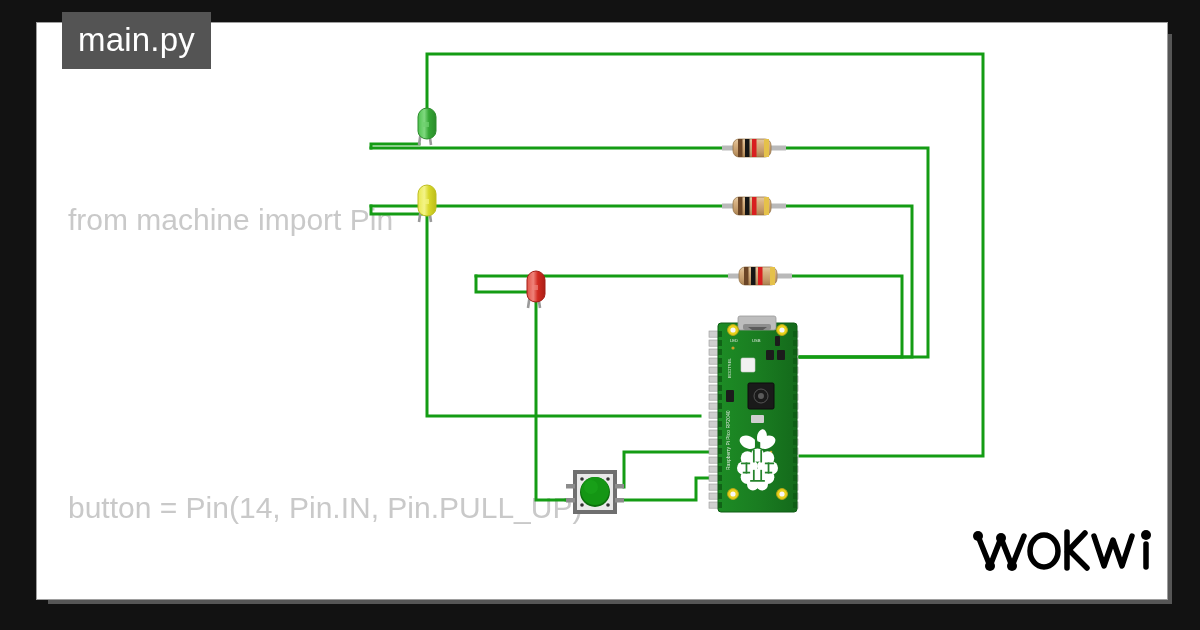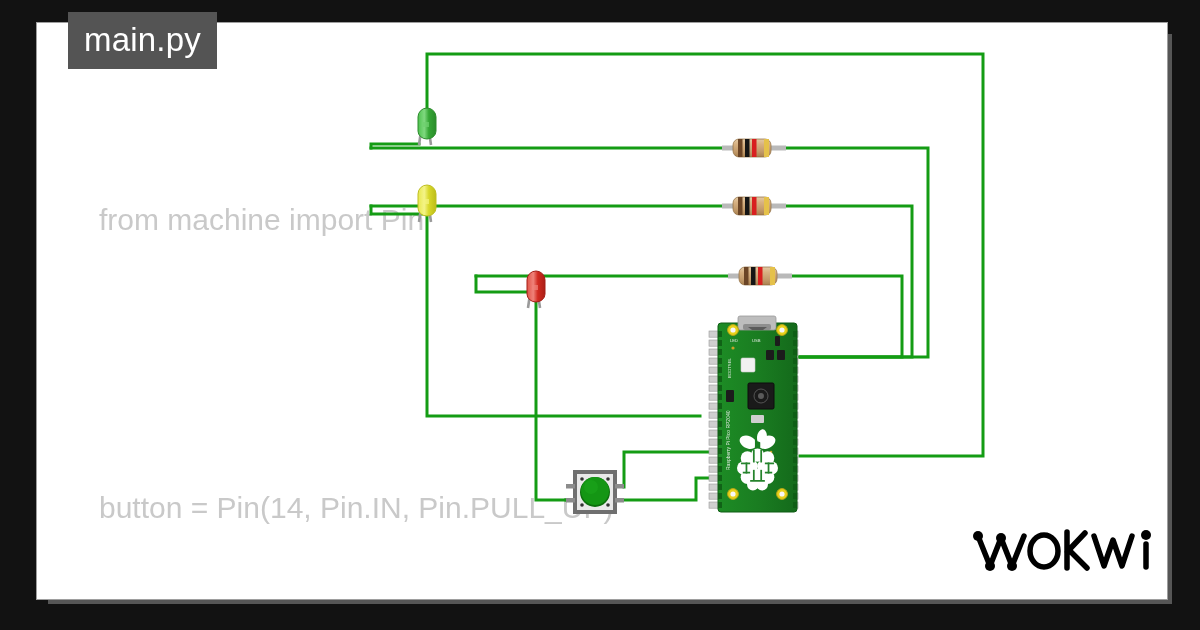--- a/index.html
+++ b/index.html
@@ -20,42 +20,42 @@
   
   .card{
     position:absolute;left:36px;top:22px;width:1130px;height:576px;
     background:#ffffff;
     border:1px solid #9e9e9e;
     overflow:hidden;
   }
 
   
   .file-tab{
-    position:absolute;left:68px;top:12px;
+    position:absolute;left:62px;top:12px;
     background:#545454;
     color:#ffffff;
     font-size:33px;
     line-height:1;
     padding:11px 16px 13px 16px;
     letter-spacing:.2px;
     white-space:nowrap;
     z-index:40;
   }
 
   
   .code{
     position:absolute;left:68px;top:100px;width:620px;
     color:#c9c9c9;
     font-size:30px;
     line-height:48px;
     white-space:pre;
     z-index:5;
     pointer-events:none;
   }
-  .code div{height:48px;margin-left:31px;}
+  .code div{height:48px;}
 
   
   .circuit{position:absolute;left:0;top:0;width:1200px;height:630px;z-index:10;}
 
   
   .logo{position:absolute;left:970px;top:518px;width:190px;height:62px;z-index:30;}
 </style>
 </head>
 <body>
 

